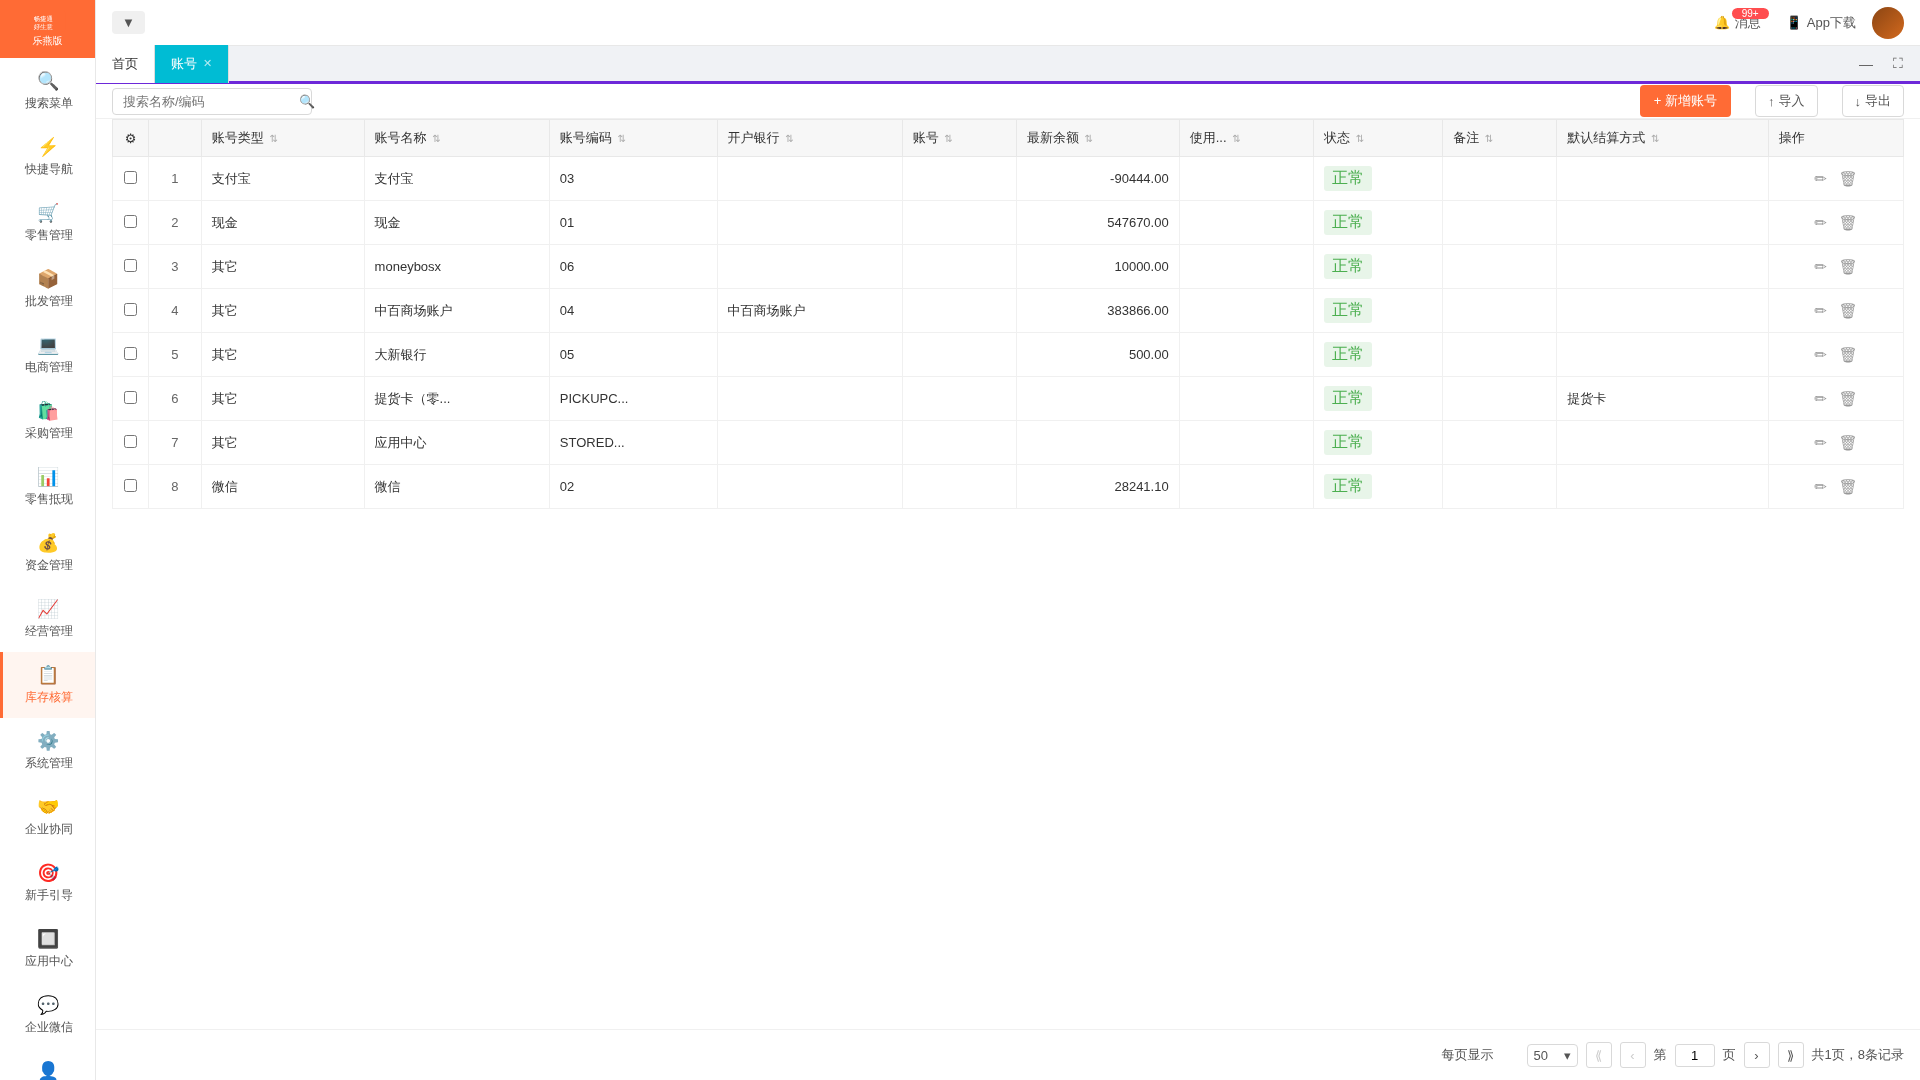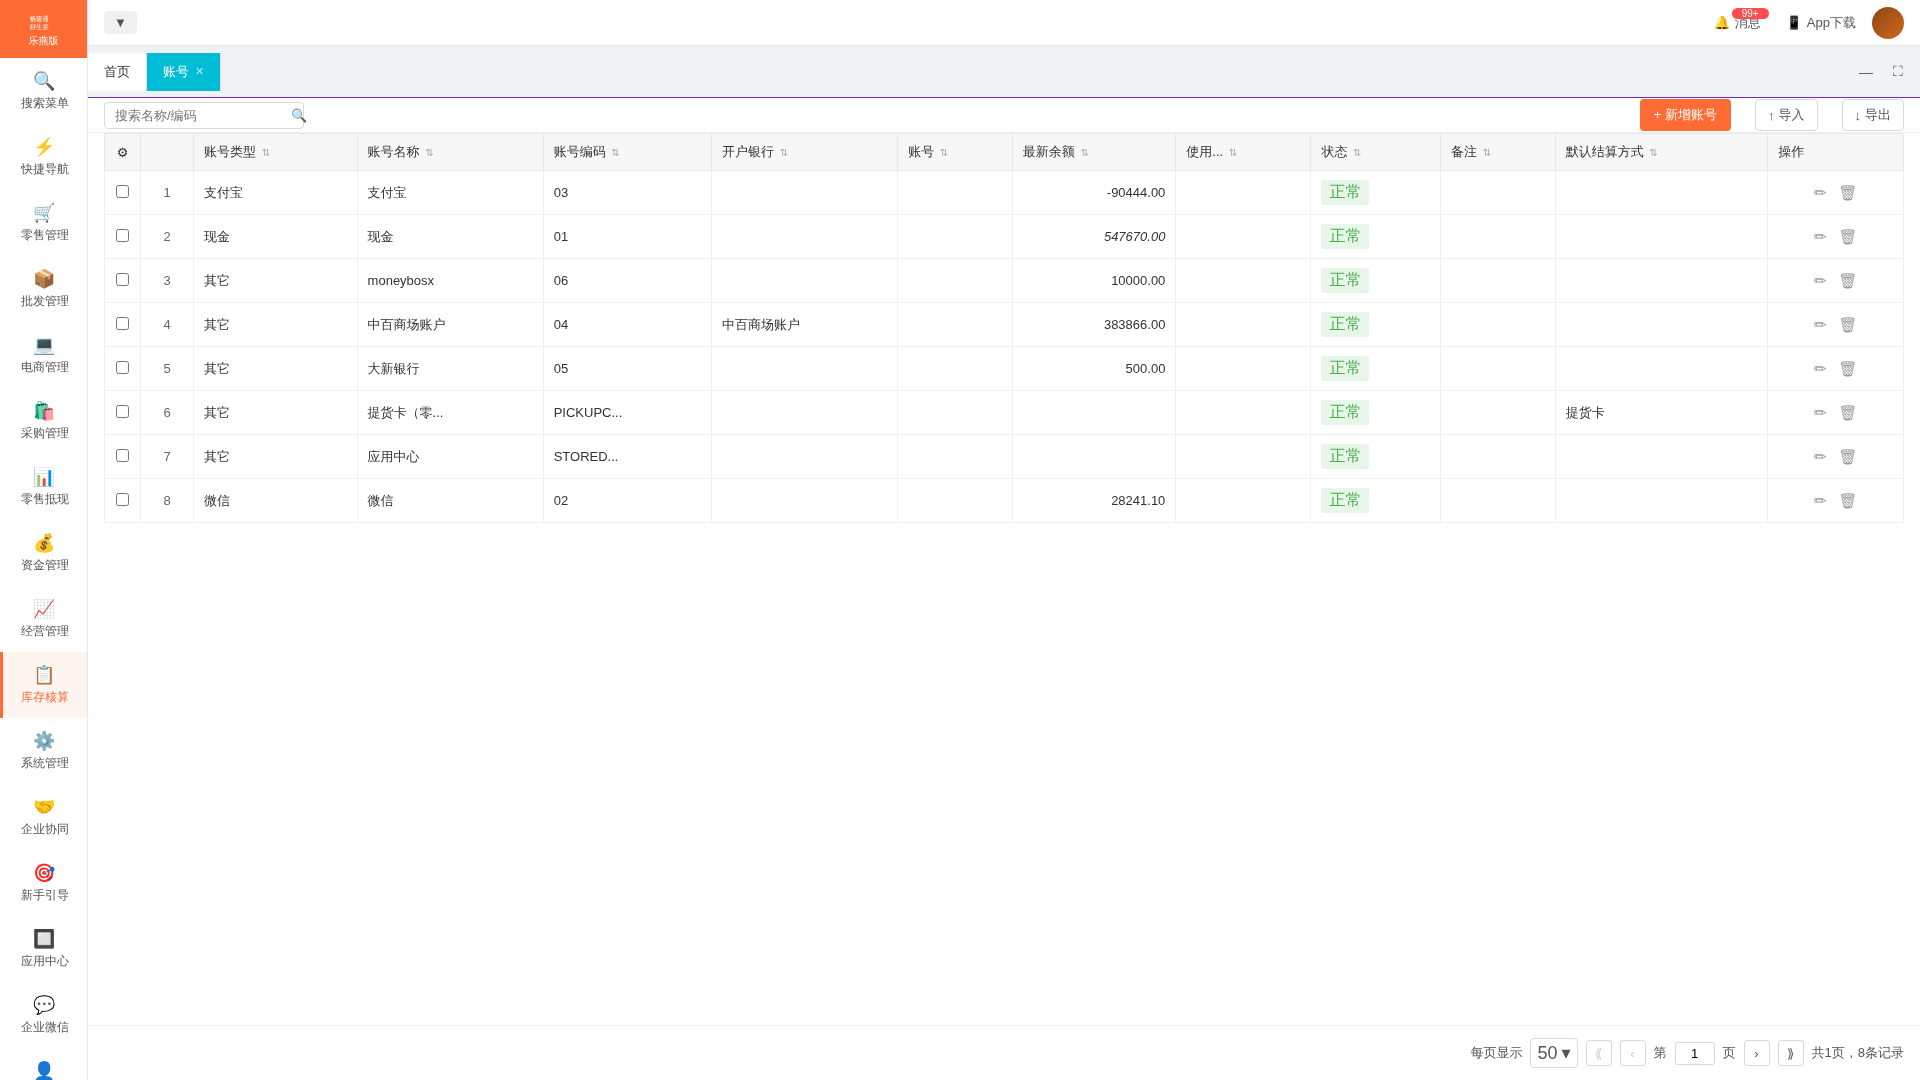--- a/index.html
+++ b/index.html
@@ -1,20 +1,20 @@
 <!DOCTYPE html>
 <html><head>
   <meta charset="utf-8">
   <style>
     * { box-sizing: border-box; margin: 0; padding: 0; }
     body { font-family: 'Microsoft YaHei', Arial, sans-serif; font-size: 13px; background: #f5f5f5; display: flex; height: 1080px; width: 1920px; overflow: hidden; }
 
     
     .sidebar {
-      width: 88px;
+      width: 96px;
       background: #fff;
       display: flex;
       flex-direction: column;
       align-items: center;
       border-right: 1px solid #e8e8e8;
       flex-shrink: 0;
     }
     .sidebar-logo {
       width: 100%;
       background: #ff6b35;
@@ -123,26 +123,26 @@
     .topbar-avatar {
       width: 32px;
       height: 32px;
       border-radius: 50%;
       background: linear-gradient(135deg, #8B4513, #D2691E);
       cursor: pointer;
     }
 
     
     .tabbar {
-      height: 52px;
+      height: 38px;
       background: #f0f2f5;
       display: flex;
       align-items: center;
       padding: 0 0;
-      border-bottom: 1px solid #6d28d9;
+      border-bottom: 3px solid #6d28d9;
       flex-shrink: 0;
     }
     .tab {
       display: flex;
       align-items: center;
       gap: 6px;
       padding: 0 16px;
       height: 38px;
       cursor: pointer;
       font-size: 13px;
@@ -292,25 +292,26 @@
       justify-content: flex-end;
       gap: 8px;
       border-top: 1px solid #f0f0f0;
       font-size: 13px;
       color: #555;
     }
     .page-size-select {
       border: 1px solid #d9d9d9;
       border-radius: 4px;
       padding: 3px 6px;
-      font-size: 18px;
-      display: flex;
-      align-items: center;
-      gap: 4px;
-      cursor: pointer;
+      font-size: 13px;
+      display: flex;
+      align-items: center;
+      gap: 16px;
+      cursor: pointer;
+      margin-left: 25px;
     }
     .page-btn {
       width: 26px;
       height: 26px;
       display: flex;
       align-items: center;
       justify-content: center;
       border: 1px solid #d9d9d9;
       border-radius: 3px;
       cursor: pointer;
@@ -529,21 +530,21 @@
             <tr>
     <td style="text-align:center;">
       <input type="checkbox" style="">
     </td>
     <td class="row-num">2</td>
     <td>现金</td>
     <td>现金</td>
     <td>01</td>
     <td></td>
     <td></td>
-    <td style="text-align:right;font-style:italic;">547670.00</td>
+    <td style="text-align:right;">547670.00</td>
     <td></td>
     <td>
       <span class="status-badge">正常</span>
     </td>
     <td></td>
     <td></td>
     <td style="text-align:center;">
       <button class="action-btn" title="编辑">✏</button>
       <button class="action-btn" title="删除">🗑</button>
     </td>

